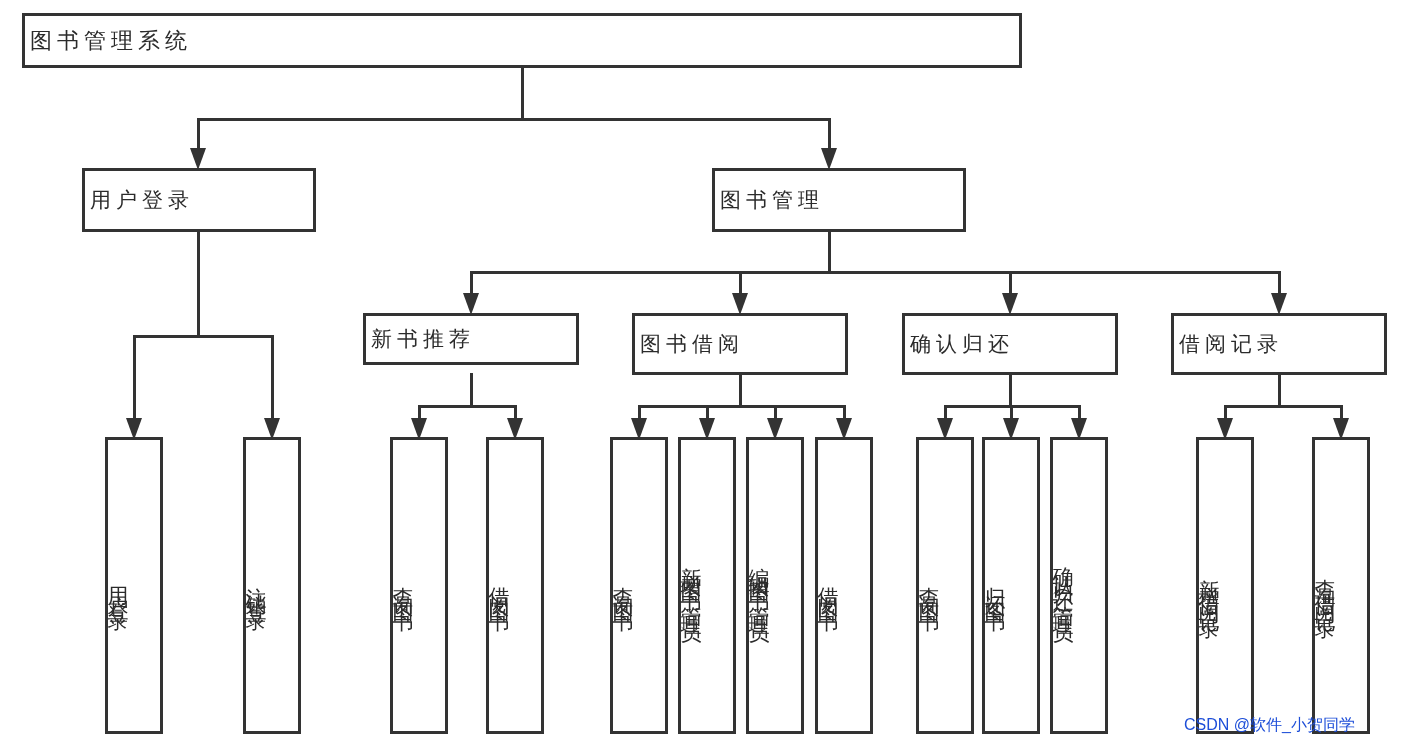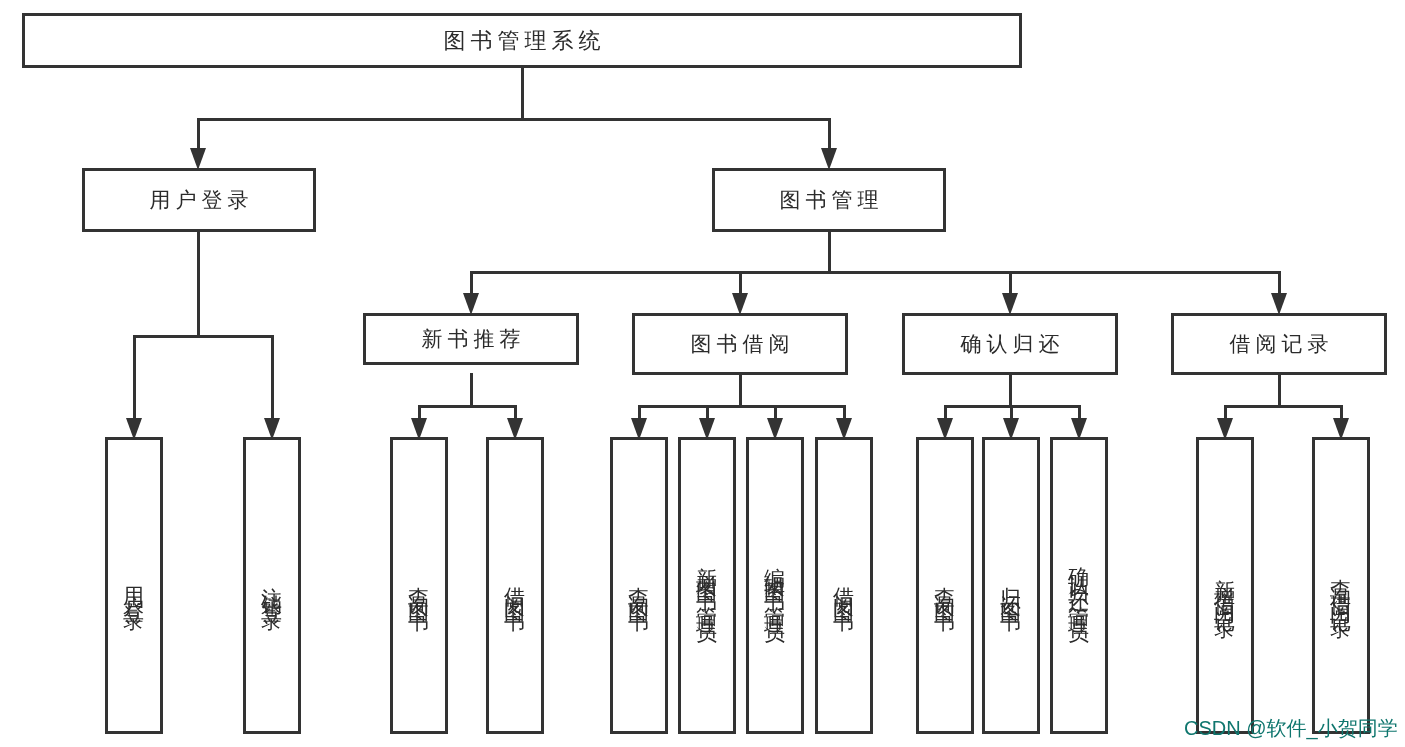--- a/index.html
+++ b/index.html
@@ -10,21 +10,21 @@
     font-family:"Liberation Sans", sans-serif;
     overflow:hidden;
   }
   .box {
     position:absolute;
     box-sizing:border-box;
     border:3px solid #333333;
     background:#ffffff;
     display:flex;
     align-items:center;
-    justify-content:center;
+    justify-content:flex-start;
   }
   .hlabel {
     font-size:21px;
     color:#2b2b2b;
     letter-spacing:5px;
     text-indent:5px;
     white-space:nowrap;
   }
   .root-label { font-size:22px; }
   .vlabel {
@@ -39,39 +39,39 @@
   .vline { position:absolute; width:3px;  background:#333333; }
   .arrow {
     position:absolute; width:0; height:0;
     border-left:8px solid transparent;
     border-right:8px solid transparent;
     border-top:22px solid #333333;
   }
   .watermark {
     position:absolute;
     left:1184px; top:715px;
-    font-size:20px;
-    color:#0f766e;
+    font-size:16px;
+    color:#1d4ed8;
     white-space:nowrap;
     z-index:5;
   }
 </style>
 </head>
 <body>
 
 <div class="canvas" id="canvas">
 
   <div class="box" style="left:22px;top:13px;width:1000px;height:55px">
     <span class="hlabel root-label">图书管理系统</span>
   </div>
 
   <div class="box" style="left:82px;top:168px;width:234px;height:64px">
     <span class="hlabel">用户登录</span>
   </div>
-  <div class="box" style="left:712px;top:168px;width:234px;height:64px">
+  <div class="box" style="left:712px;top:168px;width:254px;height:64px">
     <span class="hlabel">图书管理</span>
   </div>
 
   <div class="box" style="left:363px;top:313px;width:216px;height:52px">
     <span class="hlabel">新书推荐</span>
   </div>
   <div class="box" style="left:632px;top:313px;width:216px;height:62px">
     <span class="hlabel">图书借阅</span>
   </div>
   <div class="box" style="left:902px;top:313px;width:216px;height:62px">

